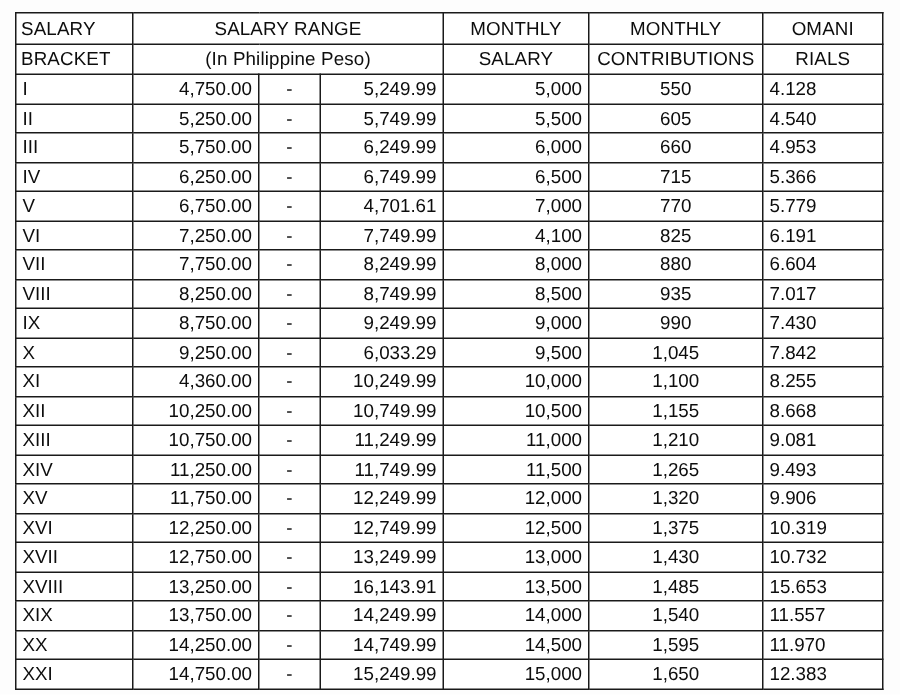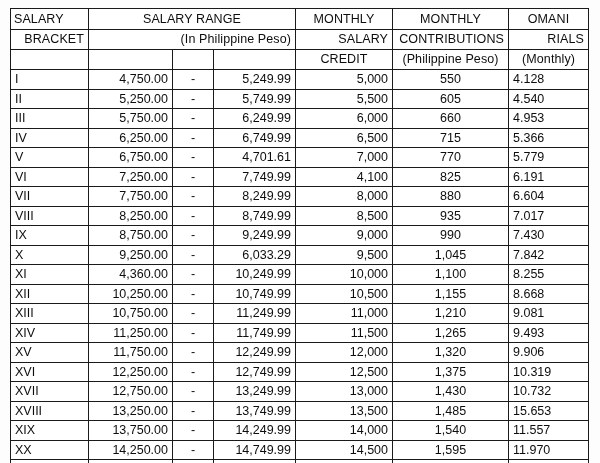--- a/index.html
+++ b/index.html
@@ -49,21 +49,21 @@
   col.c-bracket { width: 78px; }
   col.c-from    { width: 84px; }
   col.c-dash    { width: 41px; }
   col.c-to      { width: 82px; }
   col.c-credit  { width: 97px; }
   col.c-contrib { width: 116px; }
   col.c-omani   { width: 80px; }
 
   
   thead tr.hrow-1 td { height: 20px; }
-  thead tr.hrow-2 td { height: 19px; text-align: right; }
+  thead tr.hrow-2 td { height: 19px; }
   thead tr.hrow-3 td { height: 19px; }
 
   thead td {
     text-align: center;
     vertical-align: middle;
     font-size: 13px;
     letter-spacing: 0.1px;
   }
   thead td.h-left {
     text-align: left;
@@ -134,29 +134,20 @@
       </tr>
 
       <tr class="hrow-2">
         <td class="h-left">BRACKET</td>
         <td colspan="3" class="h-range-sub">(In Philippine Peso)</td>
         <td>SALARY</td>
         <td>CONTRIBUTIONS</td>
         <td>RIALS</td>
       </tr>
 
-      <tr class="hrow-3">
-        <td class="h-left"></td>
-        <td></td>
-        <td></td>
-        <td></td>
-        <td>CREDIT</td>
-        <td class="h-contrib-sub">(Philippine Peso)</td>
-        <td class="h-omani-sub">(Monthly)</td>
-      </tr>
     </thead>
 
     <tbody id="table-body">
         <tr>
           <td class="bracket">I</td>
           <td class="num-right">4,750.00</td>
           <td class="dash">-</td>
           <td class="num-right">5,249.99</td>
           <td class="credit">5,000</td>
           <td class="contrib">550</td>
@@ -303,21 +294,21 @@
           <td class="dash">-</td>
           <td class="num-right">13,249.99</td>
           <td class="credit">13,000</td>
           <td class="contrib">1,430</td>
           <td class="omani">10.732</td>
         </tr>
         <tr>
           <td class="bracket">XVIII</td>
           <td class="num-right">13,250.00</td>
           <td class="dash">-</td>
-          <td class="num-right">13,749.99</td>
+          <td class="num-right">16,143.91</td>
           <td class="credit">13,500</td>
           <td class="contrib">1,485</td>
           <td class="omani">15.653</td>
         </tr>
         <tr>
           <td class="bracket">XIX</td>
           <td class="num-right">13,750.00</td>
           <td class="dash">-</td>
           <td class="num-right">14,249.99</td>
           <td class="credit">14,000</td>

